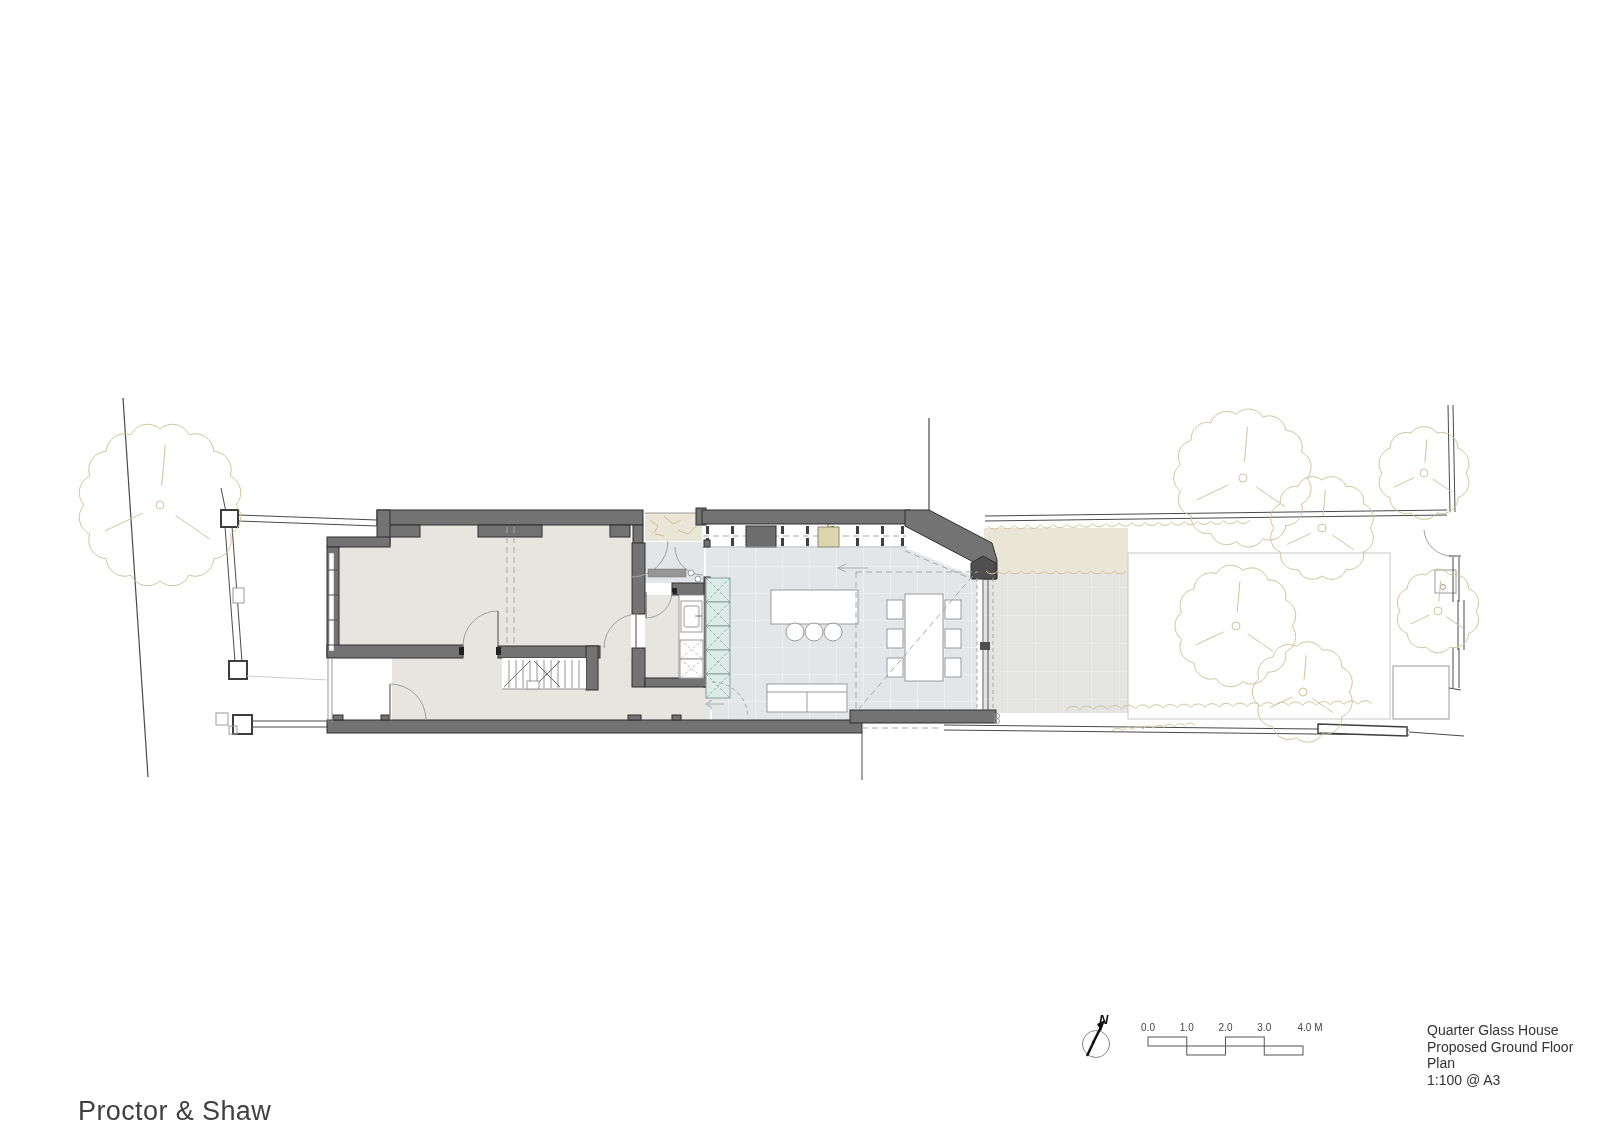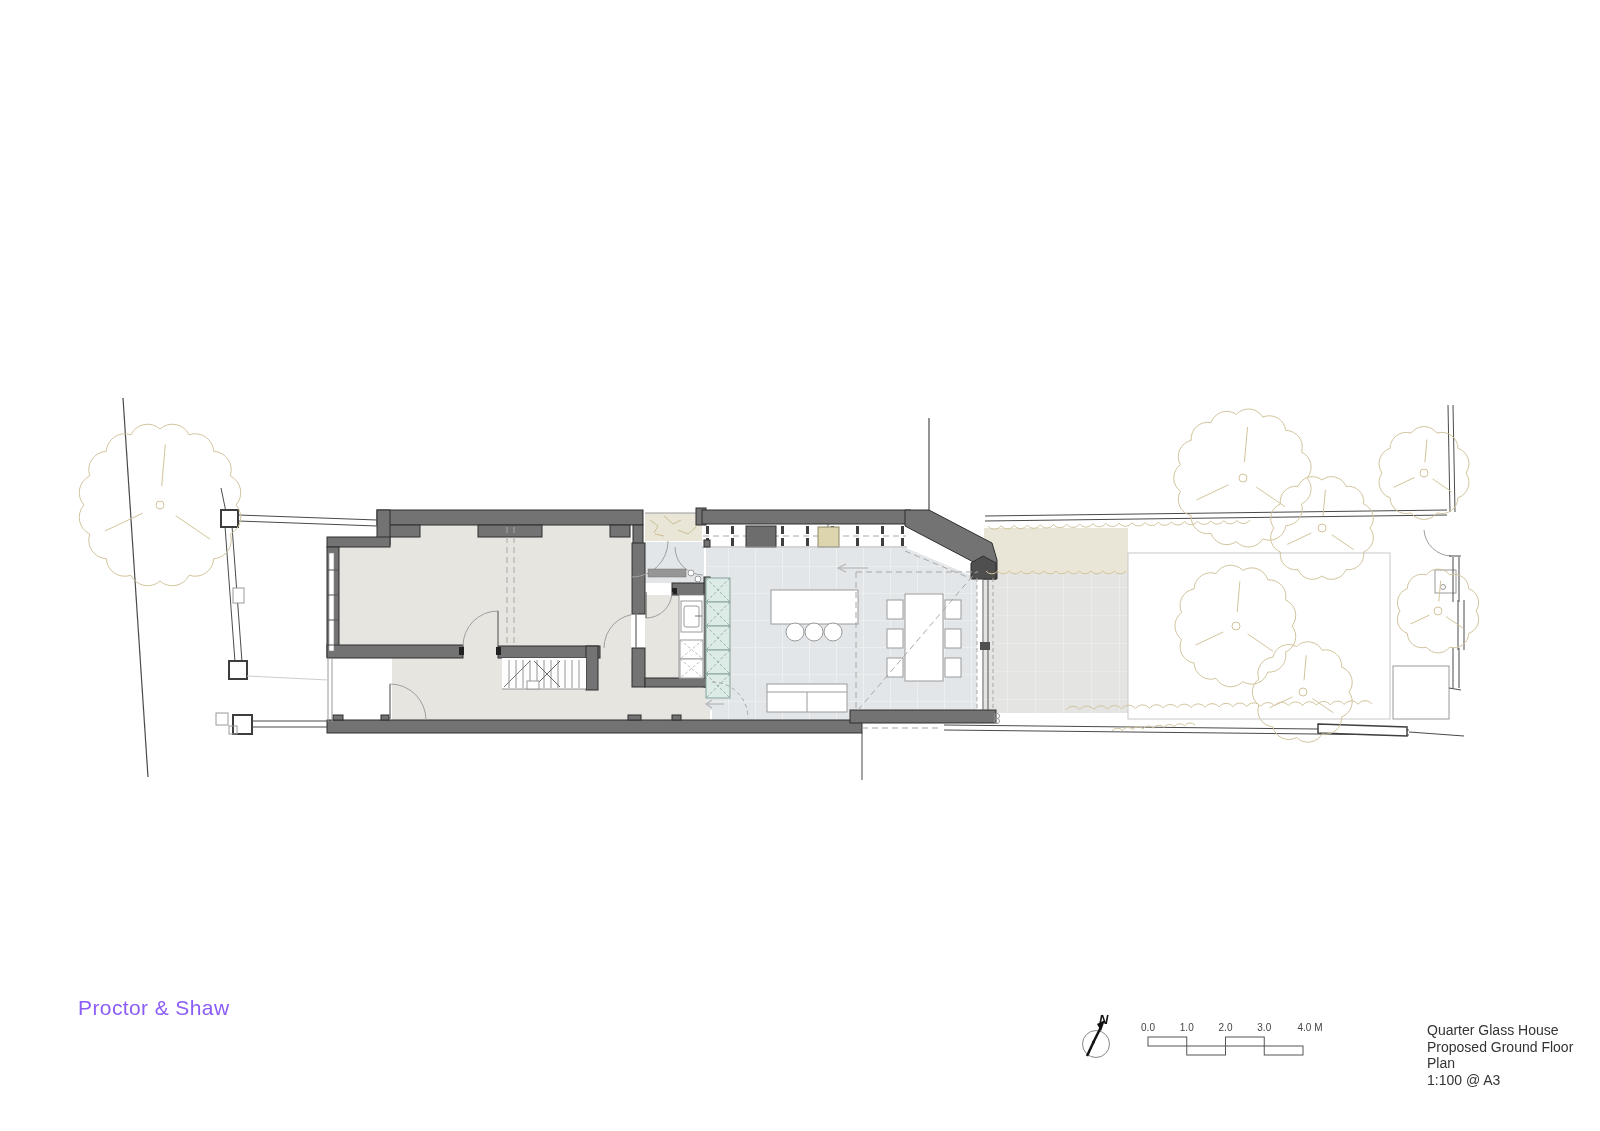--- a/index.html
+++ b/index.html
@@ -28,22 +28,22 @@
   .bound2{stroke:var(--boundary_line);stroke-width:1.2;fill:none;}
   .post{fill:#fff;stroke:#3d3d3d;stroke-width:2;}
   .land{stroke:var(--landscape_line);stroke-width:1;fill:none;}
   .stair-line{stroke:#8a8a8a;stroke-width:0.9;fill:none;}
   .arrow{stroke:#b5b5b5;stroke-width:1.2;fill:none;}
   .tick{fill:#3f3f3f;}
   .glassline{stroke:#555;stroke-width:1;fill:none;}
   .scalebar-rect{fill:#fff;stroke:#555;stroke-width:1;}
   .scalebar-label{font-family:"Liberation Sans",sans-serif;font-size:10px;fill:#444;}
   .north-n{font-family:"Liberation Sans",sans-serif;font-size:13px;font-weight:bold;font-style:italic;fill:#111;}
-  .logo{position:absolute;left:78px;top:996px;font-size:21px;font-weight:500;
-        letter-spacing:0.4px;color:#8b5cf6;}
+  .logo{position:absolute;left:78px;top:1096px;font-size:27px;font-weight:500;
+        letter-spacing:0.4px;color:#404040;}
   .title-block{position:absolute;left:1427px;top:1022px;font-size:14px;line-height:16.5px;color:#333;}
 </style>
 </head>
 <body>
 
 <div class="sheet">
 
 <svg width="1600" height="1131" viewBox="0 0 1600 1131">
   <defs>
     <pattern id="gridCool" width="27" height="27" patternUnits="userSpaceOnUse">

